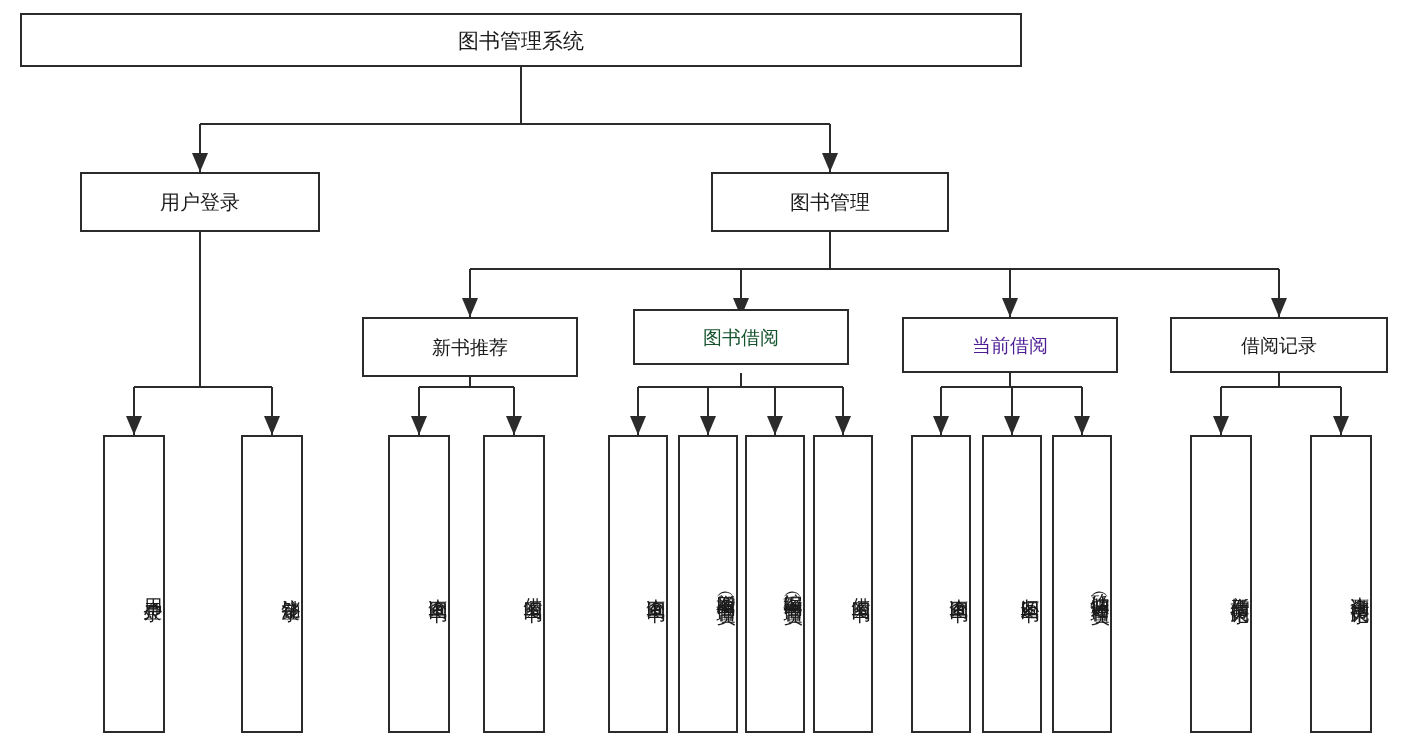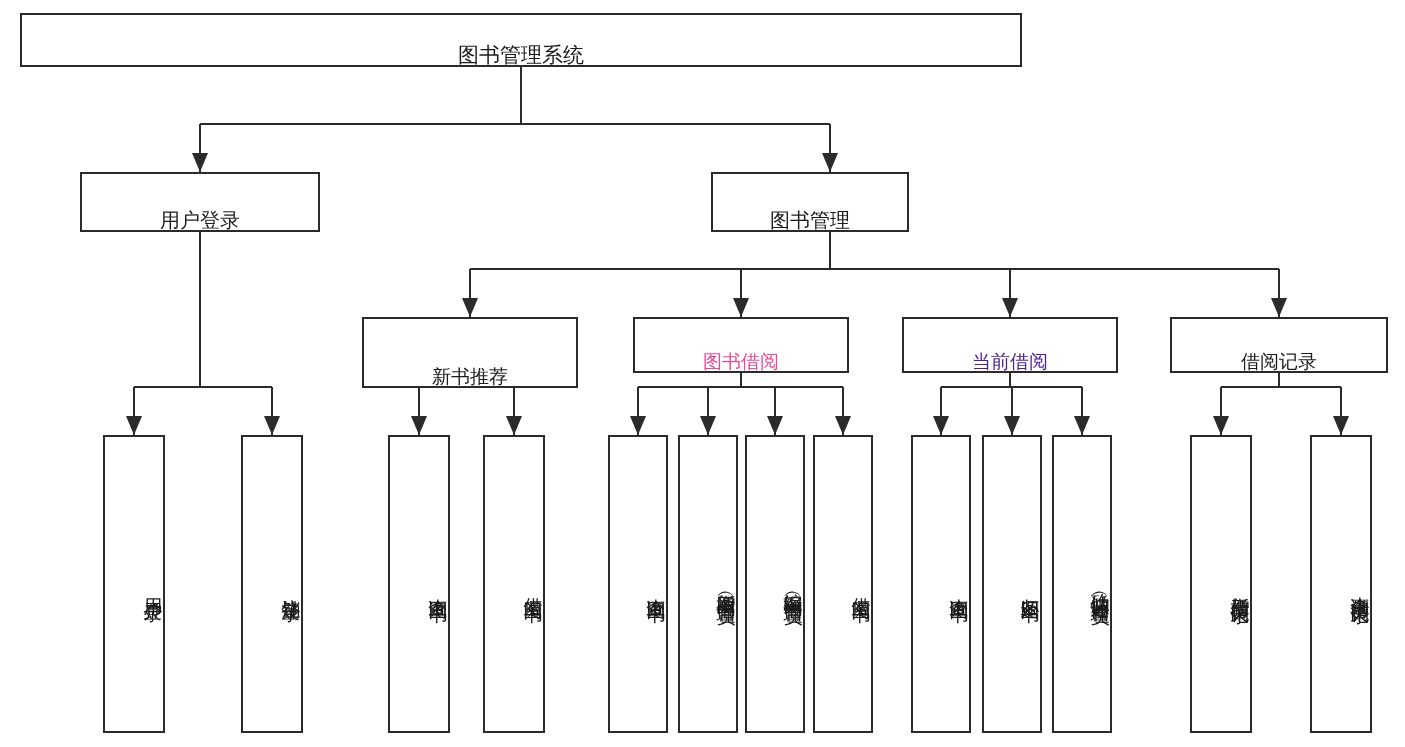--- a/index.html
+++ b/index.html
@@ -23,21 +23,21 @@
     top: 0;
     width: 1405px;
     height: 747px;
   }
   .node {
     position: absolute;
     box-sizing: border-box;
     background: #ffffff;
     border: 2px solid #2b2b2b;
     display: flex;
-    align-items: flex-end;
+    align-items: center;
     justify-content: center;
     color: #1b1b1b;
   }
   .node.root {
     font-size: 21px;
   }
   .node.level2 {
     font-size: 20px;
   }
   .node.level3 {
@@ -131,27 +131,27 @@
       <line x1="1341" y1="387" x2="1341" y2="435" stroke="#2b2b2b" stroke-width="2.4" shape-rendering="crispEdges"></line>
       <polygon points="1333,416 1349,416 1341,435" fill="#2b2b2b"></polygon>
     </svg>
   <div id="nodes">
       <div class="node root" style="left: 20px; top: 13px; width: 1002px; height: 54px; border-color: rgb(43, 43, 43); background: rgb(255, 255, 255); color: rgb(27, 27, 27);">
         <span class="label">图书管理系统</span>
       </div>
       <div class="node level2" style="left: 80px; top: 172px; width: 240px; height: 60px; border-color: rgb(43, 43, 43); background: rgb(255, 255, 255); color: rgb(27, 27, 27);">
         <span class="label">用户登录</span>
       </div>
-      <div class="node level2" style="left: 711px; top: 172px; width: 198px; height: 60px; border-color: rgb(43, 43, 43); background: rgb(255, 255, 255); color: rgb(27, 27, 27);">
+      <div class="node level2" style="left: 711px; top: 172px; width: 238px; height: 60px; border-color: rgb(43, 43, 43); background: rgb(255, 255, 255); color: rgb(27, 27, 27);">
         <span class="label">图书管理</span>
       </div>
-      <div class="node level3" style="left: 362px; top: 317px; width: 216px; height: 71px; border-color: rgb(43, 43, 43); background: rgb(255, 255, 255); color: rgb(27, 27, 27);">
+      <div class="node level3" style="left: 362px; top: 317px; width: 216px; height: 60px; border-color: rgb(43, 43, 43); background: rgb(255, 255, 255); color: rgb(27, 27, 27);">
         <span class="label">新书推荐</span>
       </div>
-      <div class="node level3" style="left: 633px; top: 317px; width: 216px; height: 56px; border-color: rgb(43, 43, 43); background: rgb(255, 255, 255); color: #ec4899;">
+      <div class="node level3" style="left: 633px; top: 309px; width: 216px; height: 56px; border-color: rgb(43, 43, 43); background: rgb(255, 255, 255); color: #14532d;">
         <span class="label">图书借阅</span>
       </div>
       <div class="node level3" style="left: 902px; top: 317px; width: 216px; height: 56px; border-color: rgb(43, 43, 43); background: rgb(255, 255, 255); color: #4c1d95;">
         <span class="label">当前借阅</span>
       </div>
       <div class="node level3" style="left: 1170px; top: 317px; width: 218px; height: 56px; border-color: rgb(43, 43, 43); background: rgb(255, 255, 255); color: rgb(27, 27, 27);">
         <span class="label">借阅记录</span>
       </div>
       <div class="node leaf" style="left: 103px; top: 435px; width: 62px; height: 298px; border-color: rgb(43, 43, 43); background: rgb(255, 255, 255); color: rgb(27, 27, 27);">
         <span class="label">用户登录</span>

